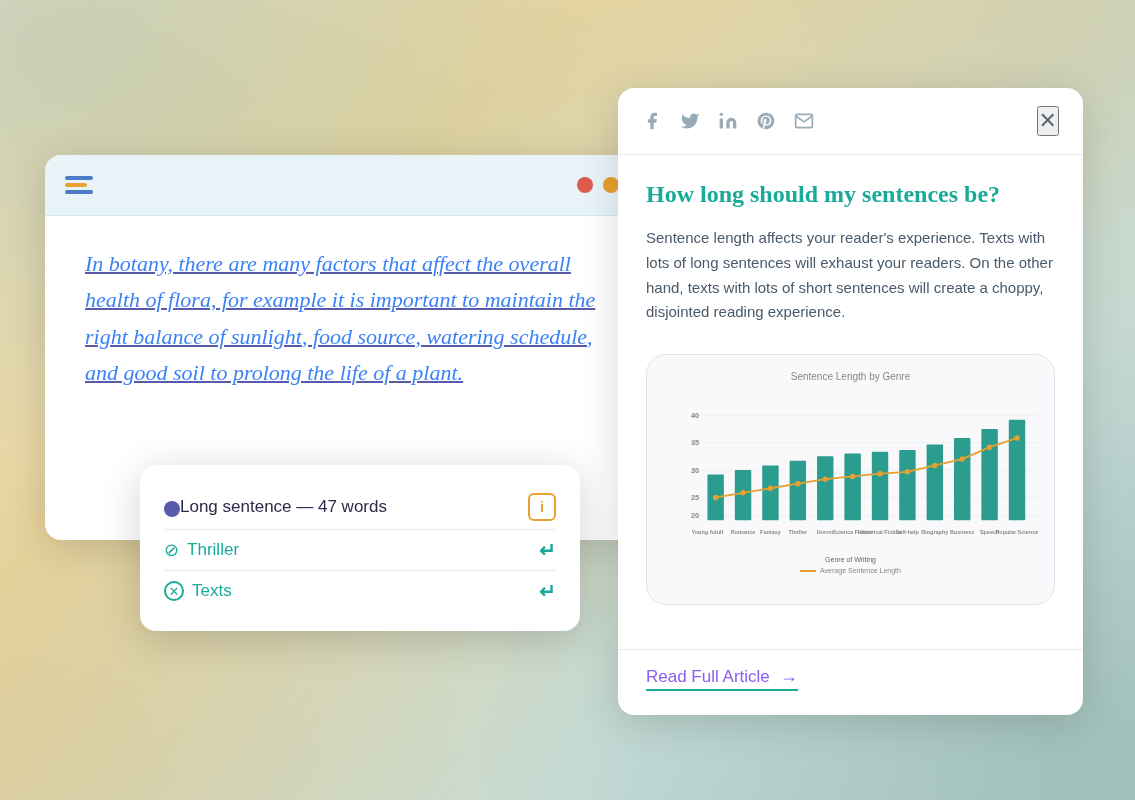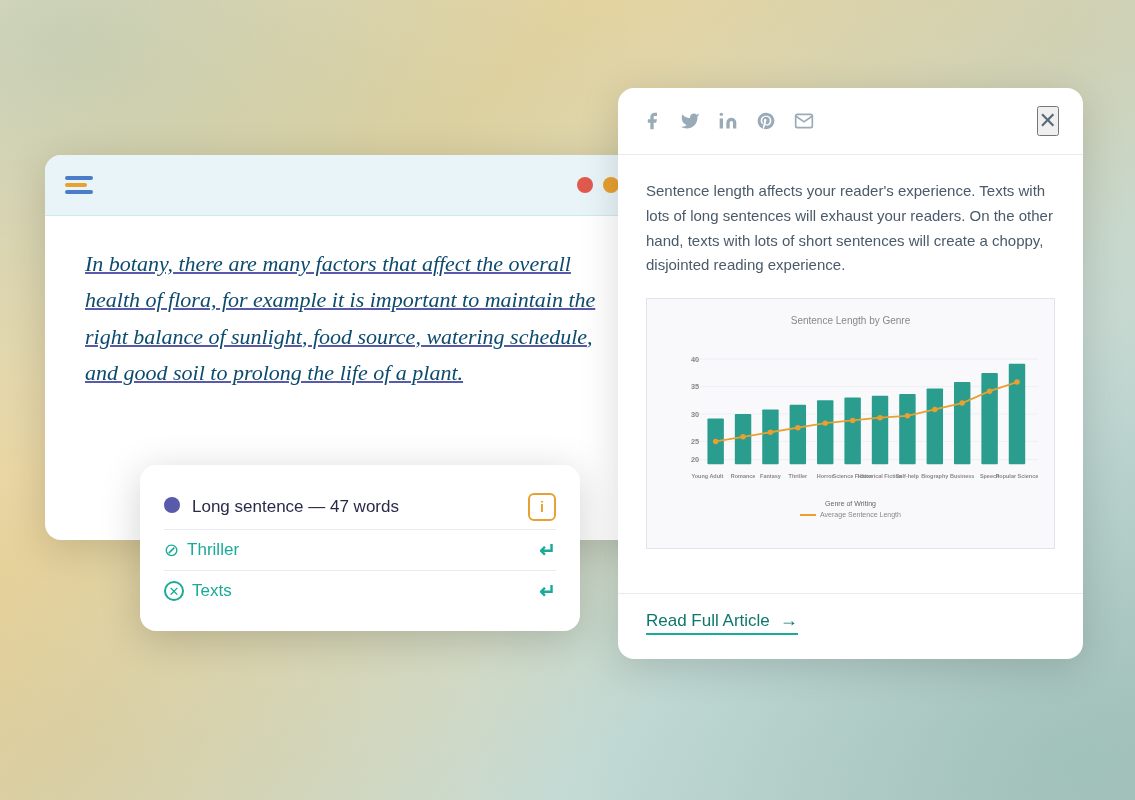--- a/index.html
+++ b/index.html
@@ -80,21 +80,21 @@
     .dot-orange { background: #e8a030; }
     .dot-green { background: #4aaa5a; }
 
     .editor-content {
       padding: 30px 40px 20px;
     }
 
     .editor-text {
       font-size: 22px;
       line-height: 1.65;
-      color: #0c4a6e;
+      color: #3b82f6;
       font-style: italic;
     }
 
     .text-underlined {
       text-decoration: underline;
       text-decoration-color: #5a5aaa;
       text-decoration-thickness: 2px;
     }
 
     
@@ -116,22 +116,22 @@
       justify-content: space-between;
       padding: 8px 0;
     }
 
     .tooltip-row + .tooltip-row {
       border-top: 1px solid #e8eaf0;
     }
 
     .tooltip-left {
       display: flex;
-      align-items: flex-start;
-      gap: 12px;
+      align-items: flex-end;
+      gap: 0;
       font-size: 17px;
     }
 
     .tooltip-dot {
       width: 16px;
       height: 16px;
       border-radius: 50%;
       background: #5a5aaa;
       flex-shrink: 0;
     }
@@ -244,28 +244,28 @@
       margin-bottom: 16px;
       font-family: Georgia, serif;
       line-height: 1.3;
     }
 
     .article-desc {
       font-size: 15px;
       line-height: 1.65;
       color: #4a5a6a;
       font-family: -apple-system, BlinkMacSystemFont, sans-serif;
-      margin-bottom: 20px;
+      margin-bottom: 29px;
     }
 
     
     .chart-container {
       background: #f9f9fb;
       border: 1px solid #e0e4ea;
-      border-radius: 0;
+      border-radius: 20px;
       padding: 16px 16px 30px;
       margin-bottom: 20px;
       position: relative;
     }
 
     .chart-title {
       text-align: center;
       font-size: 10px;
       color: #888;
       font-family: sans-serif;
@@ -297,21 +297,21 @@
       background: #e8a030;
       display: inline-block;
     }
 
     .article-read-more {
       padding: 16px 28px 24px;
       border-top: 1px solid #e8eaf0;
     }
 
     .read-more-link {
-      color: #0f766e;
+      color: #8b5cf6;
       text-decoration: none;
       font-size: 17px;
       font-family: -apple-system, BlinkMacSystemFont, sans-serif;
       font-weight: 500;
       display: flex;
       align-items: flex-end;
       gap: 10px;
       border-bottom: 2px solid #1aaa99;
       padding-bottom: 2px;
       width: fit-content;
@@ -387,20 +387,21 @@
         </svg>
       <svg width="20" height="20" viewBox="0 0 24 24" fill="none" stroke="#9aabb8" stroke-width="2">
           <path d="M4 4h16c1.1 0 2 .9 2 2v12c0 1.1-.9 2-2 2H4c-1.1 0-2-.9-2-2V6c0-1.1.9-2 2-2z"></path>
           <polyline points="22,6 12,13 2,6"></polyline>
         </svg>
     </div>
     <button class="close-btn">✕</button>
   </div>
 
   <div class="article-body">
+    <h2 class="article-title">How long should my sentences be?</h2>
     <p class="article-desc">Sentence length affects your reader's experience. Texts with lots of long sentences will exhaust your readers. On the other hand, texts with lots of short sentences will create a choppy, disjointed reading experience.</p>
 
     <div class="chart-container">
       <div class="chart-title">Sentence Length by Genre</div>
       <div style="display:flex; gap:4px; padding-left:28px;">
 
         <div style="position:relative; width:100%;font-weight:bold;">
           
           <svg width="100%" height="160" viewBox="0 0 380 160">
 

